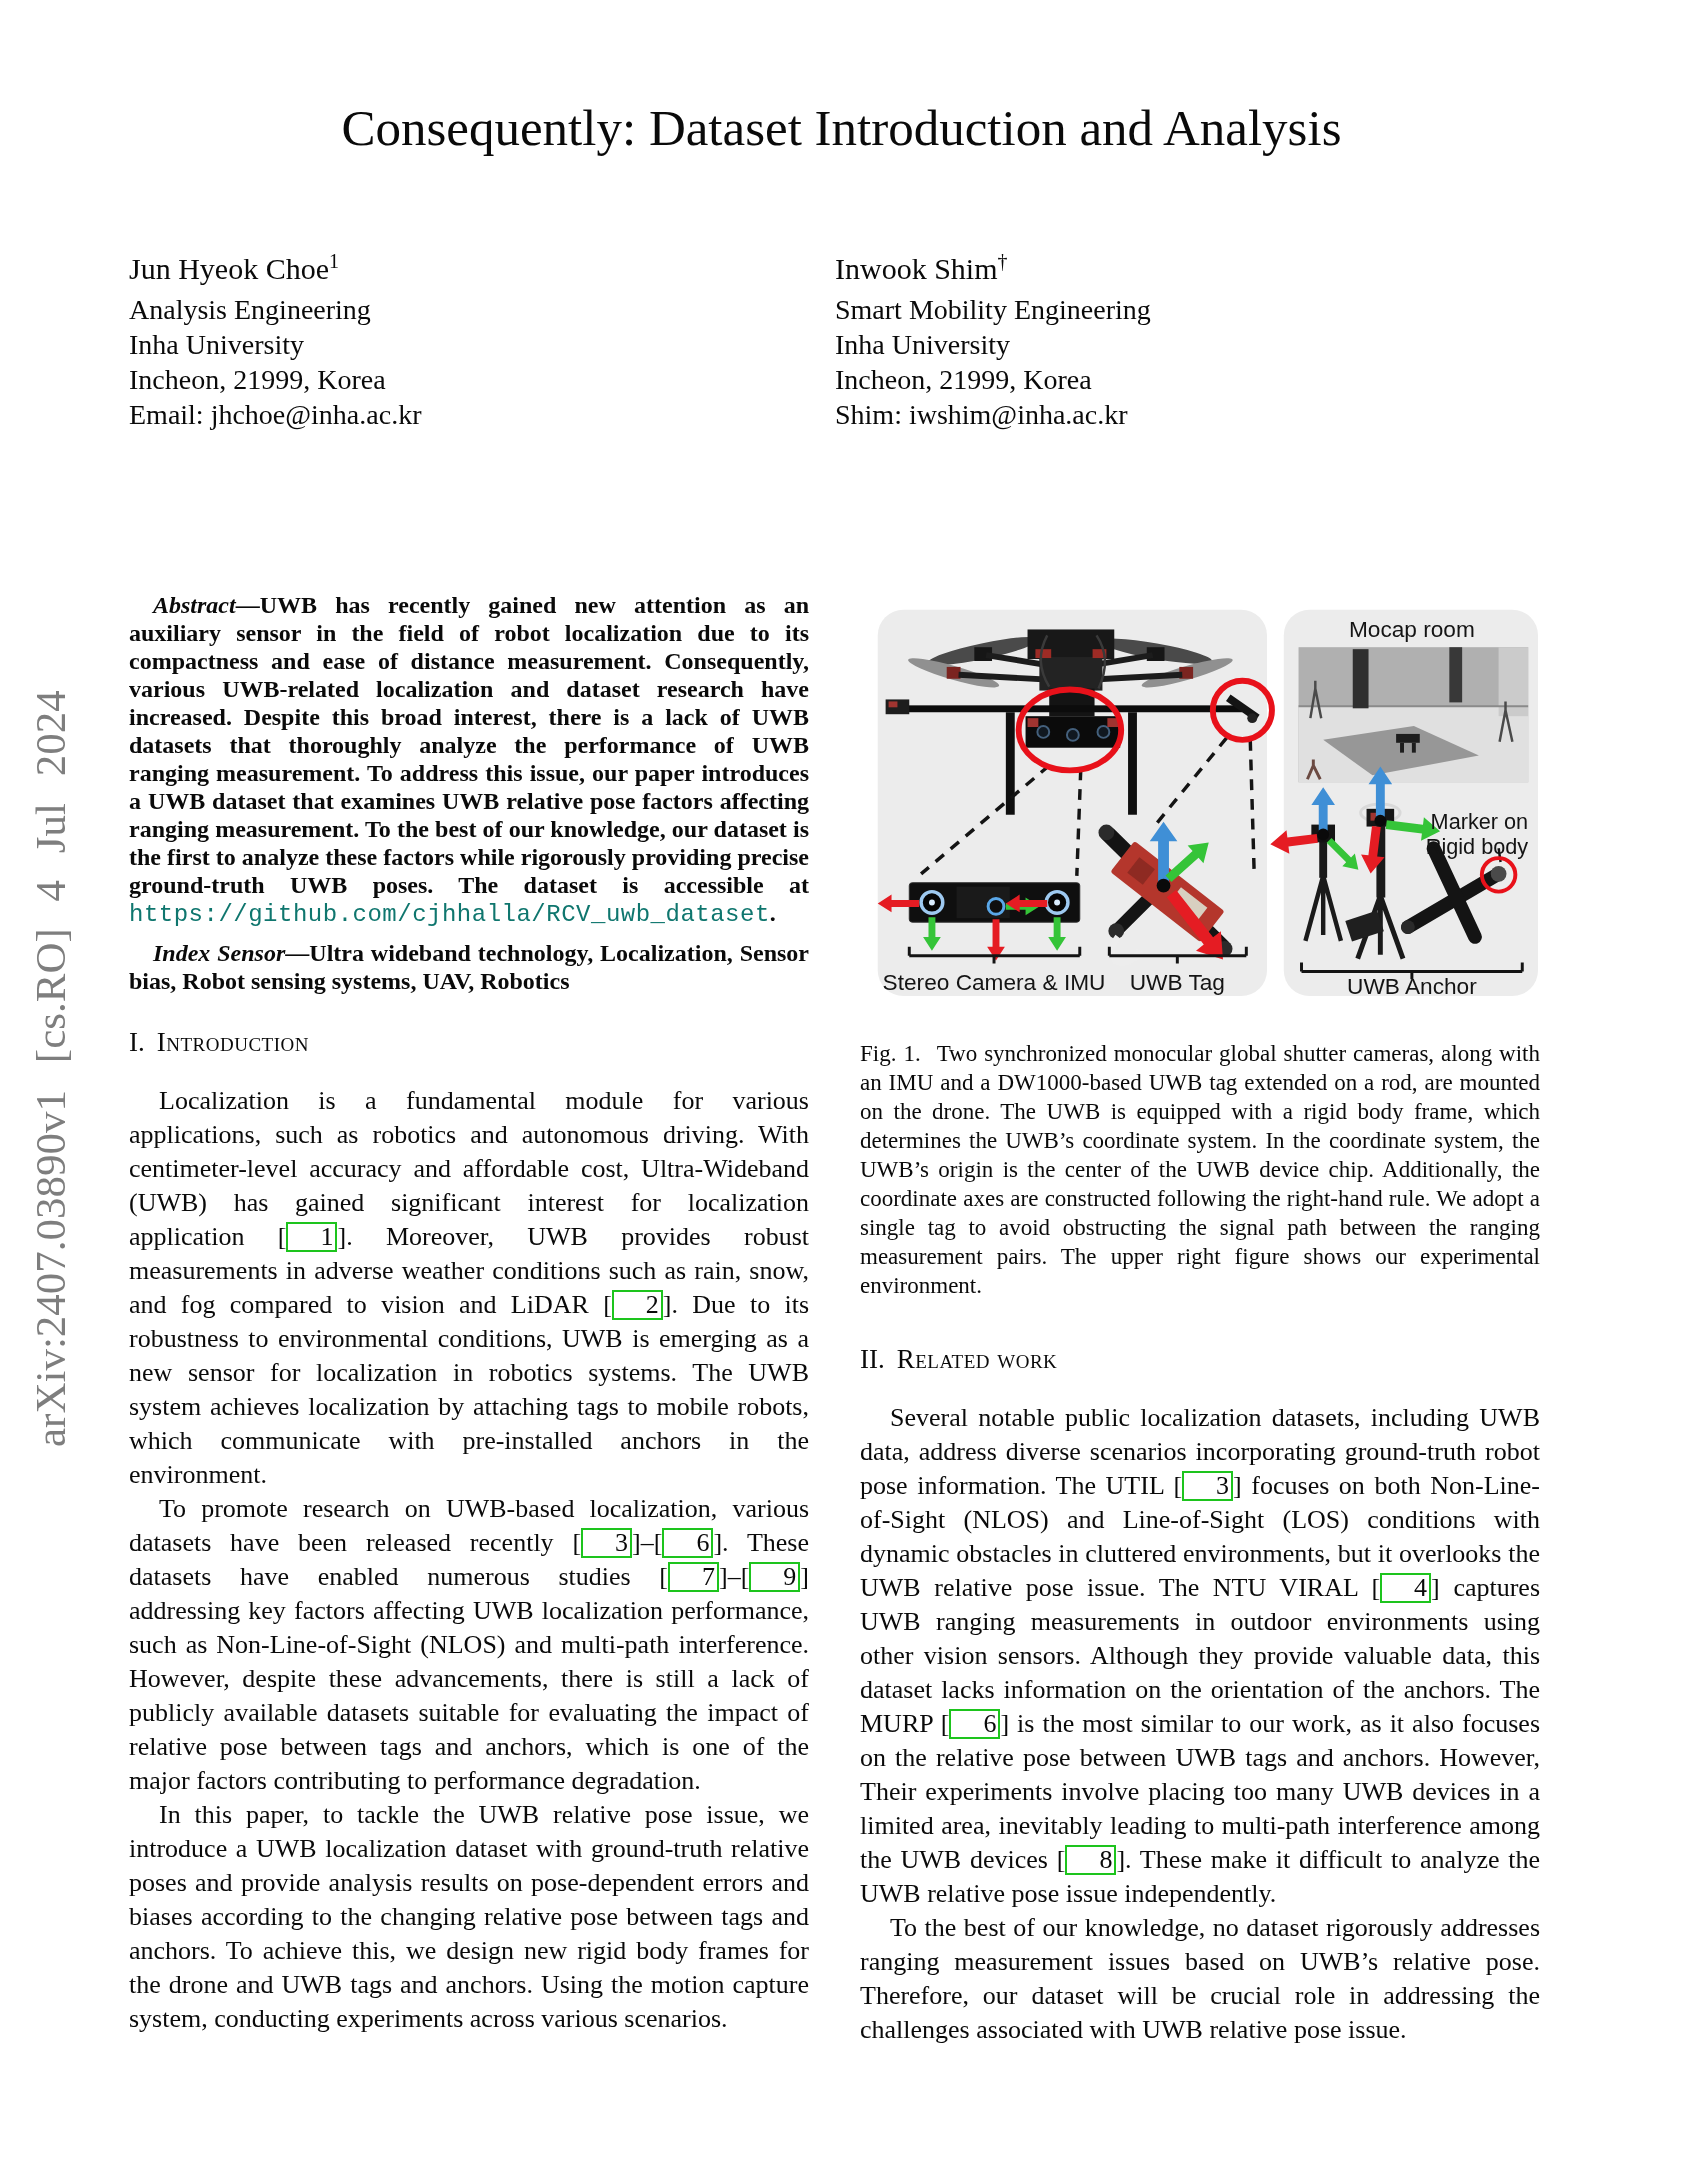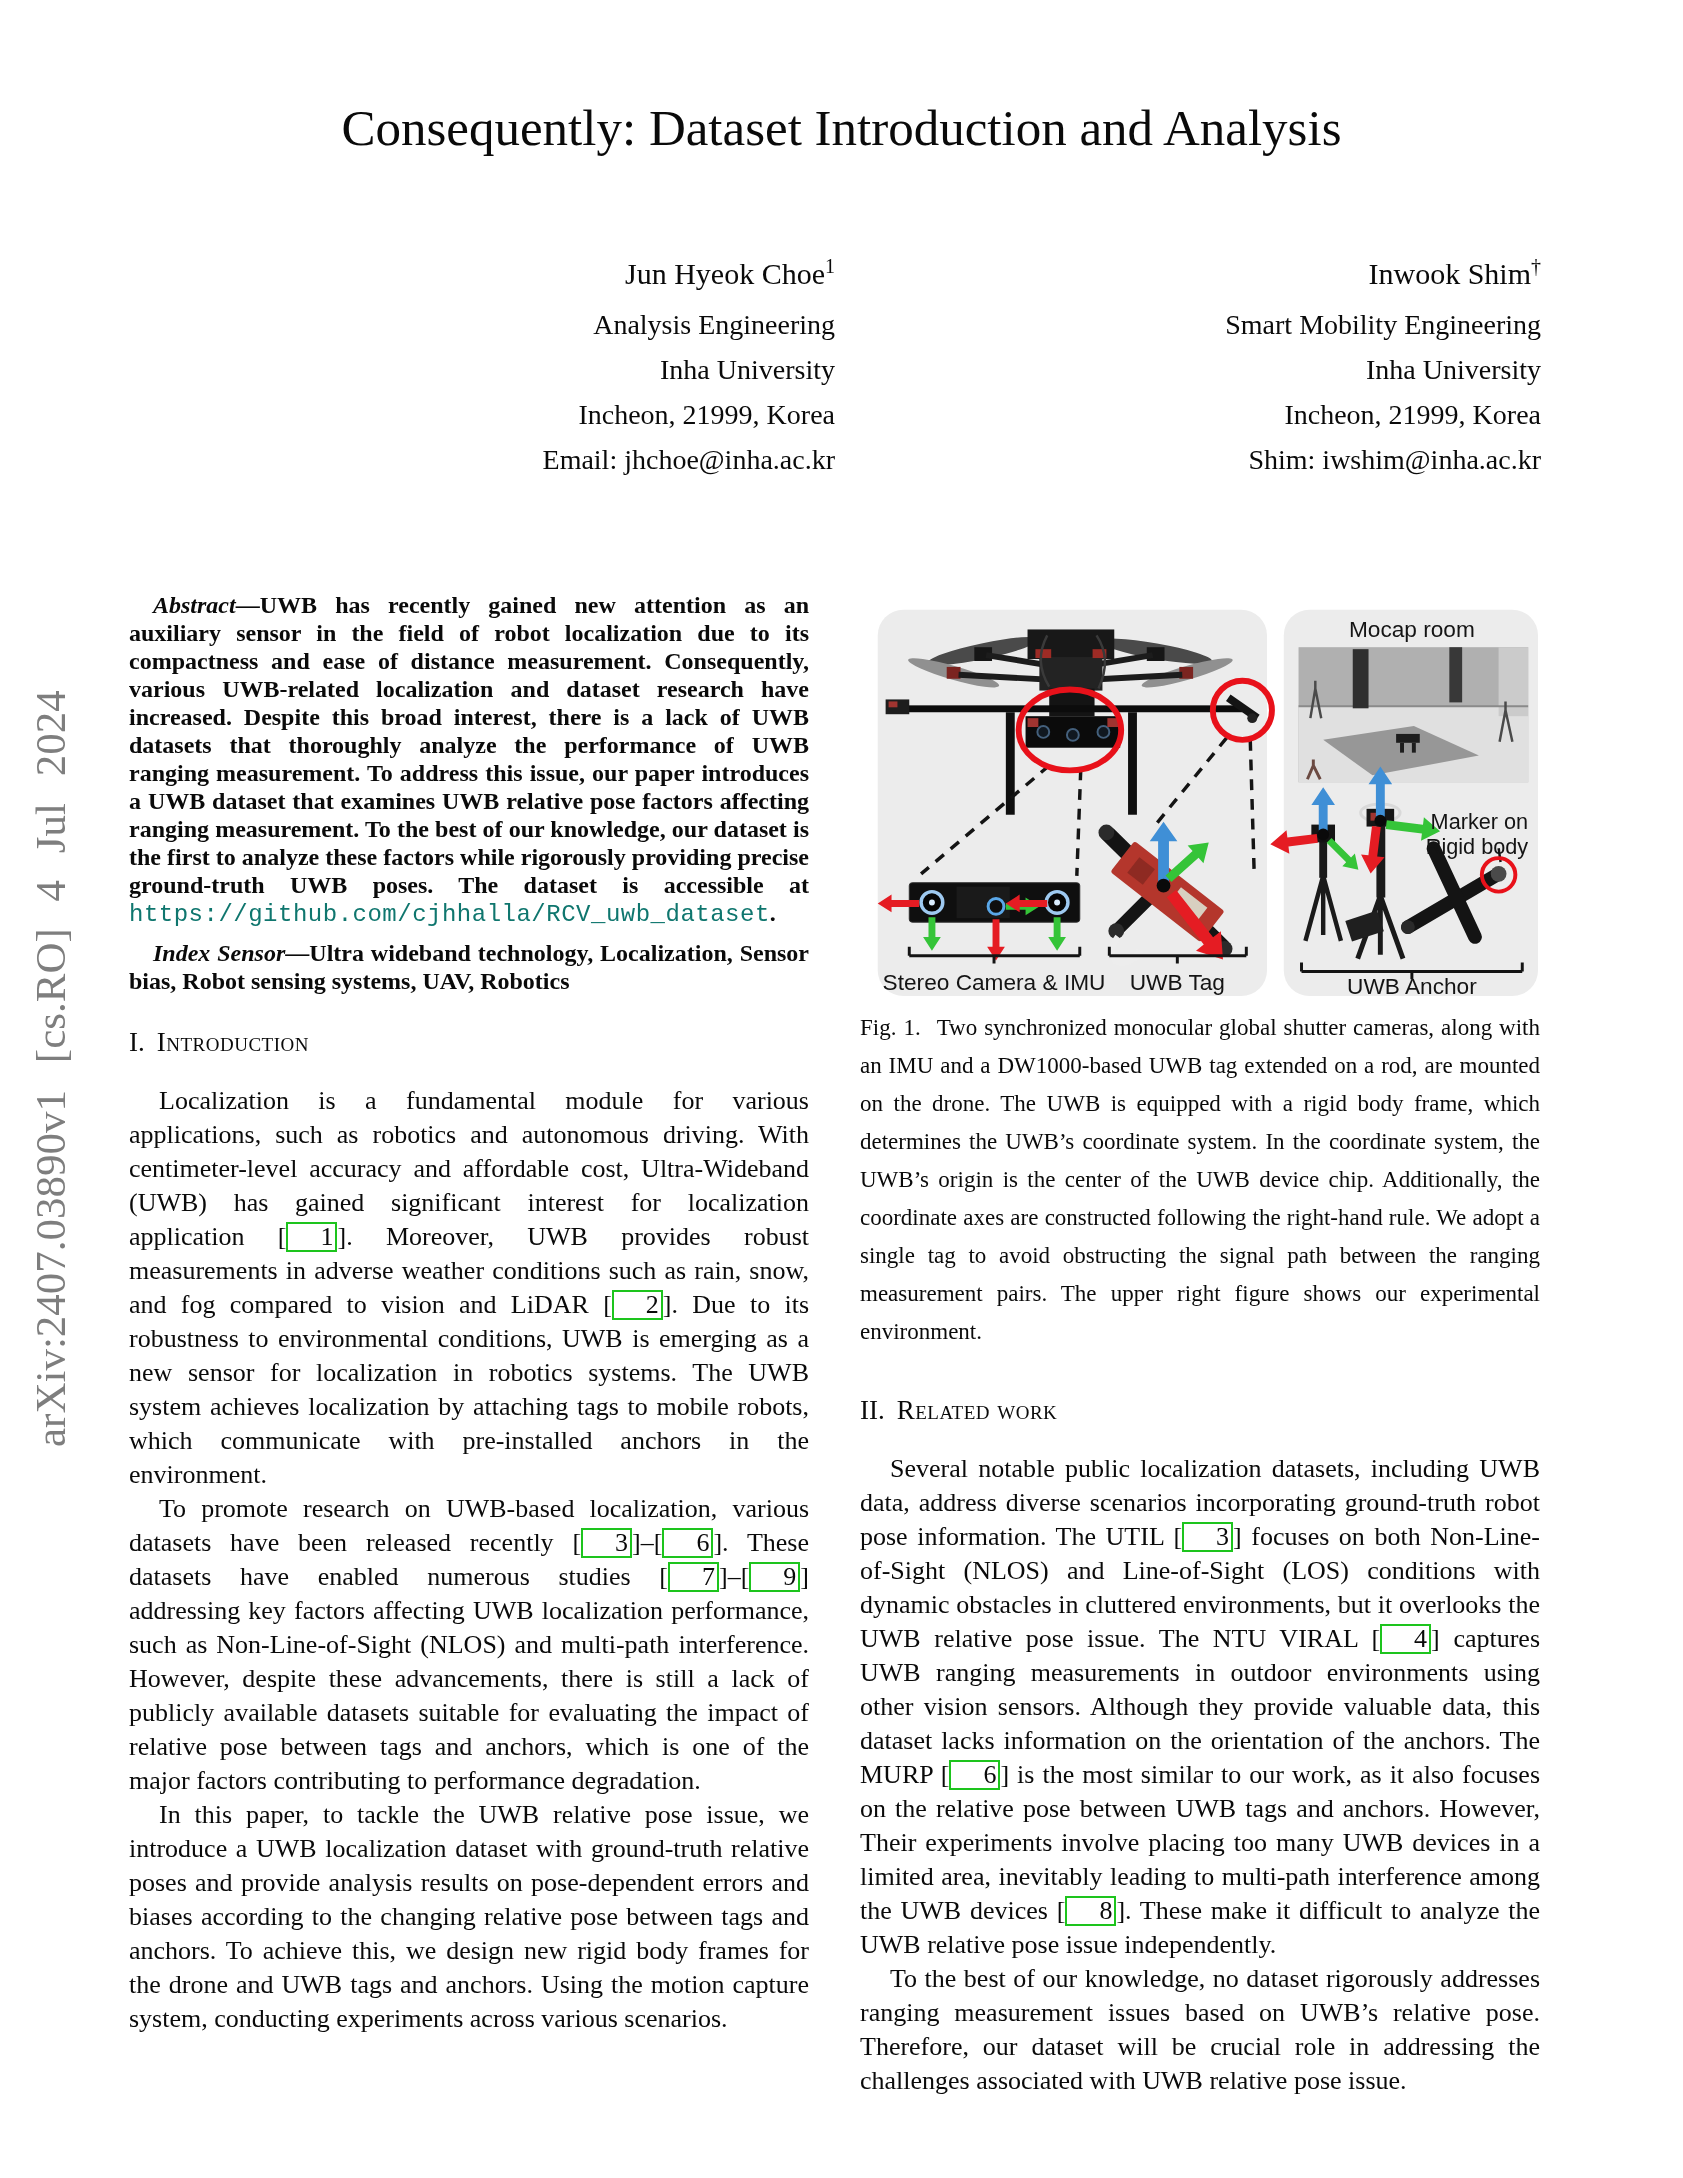--- a/index.html
+++ b/index.html
@@ -7,38 +7,38 @@
         font-family:"Liberation Serif","DejaVu Serif",serif;color:#0a0a0a;overflow:hidden;}
   
   .arxiv-side{position:absolute;left:8px;top:564px;width:85px;height:1010px;
         display:flex;align-items:center;justify-content:center;
         writing-mode:vertical-rl;transform:rotate(180deg);
         font-size:43px;color:#7e7e7e;word-spacing:16px;white-space:nowrap;}
   
   .title{position:absolute;top:97px;left:0;width:100%;text-align:center;
         font-size:51px;line-height:63px;}
   .authors{position:absolute;top:244px;left:129px;width:1412px;display:flex;}
-  .author-cell{width:50%;text-align:right;font-size:28px;line-height:45px;}
+  .author-cell{width:50%;text-align:left;font-size:28px;line-height:35px;}
   .author-name{font-size:30px;margin-bottom:6px;}
   .author-name sup{font-size:20px;}
   
   .col{position:absolute;width:680px;text-align:justify;}
   .col-left{left:129px;top:591px;}
   .col-right{left:860px;top:589px;}
   p{margin:0;}
   .abs p{font-weight:bold;font-size:24px;line-height:28px;text-indent:24px;}
   .abs .lead{font-style:italic;}
   .mono{font-family:"Liberation Mono","DejaVu Sans Mono",monospace;font-weight:normal;
         color:#0f766e;font-size:24px;letter-spacing:0.5px;}
   .idx{margin-top:10px;}
   .sec-head{font-size:27px;margin:32px 0 26px 0;text-indent:0;}
   .sec-head .sc{font-variant:small-caps;margin-left:12px;letter-spacing:0.5px;}
   .body-p{font-size:26px;line-height:34px;text-indent:30px;hyphens:auto;}
   .cite{border:2px solid #1dc41d;padding:0 2px;line-height:1;display:inline-block;}
-  .caption{font-size:23px;line-height:38px;}
+  .caption{font-size:23px;line-height:29px;margin-top:30px;}
   .caption .cap-label{margin-right:16px;}
   figure{margin:0;}
   svg text{font-family:"Liberation Sans","DejaVu Sans",sans-serif;fill:#141414;}
 </style>
 </head>
 <body>
 
 <div id="page">
 
   <div class="arxiv-side">arXiv:2407.03890v1 [cs.RO] 4 Jul 2024</div>

